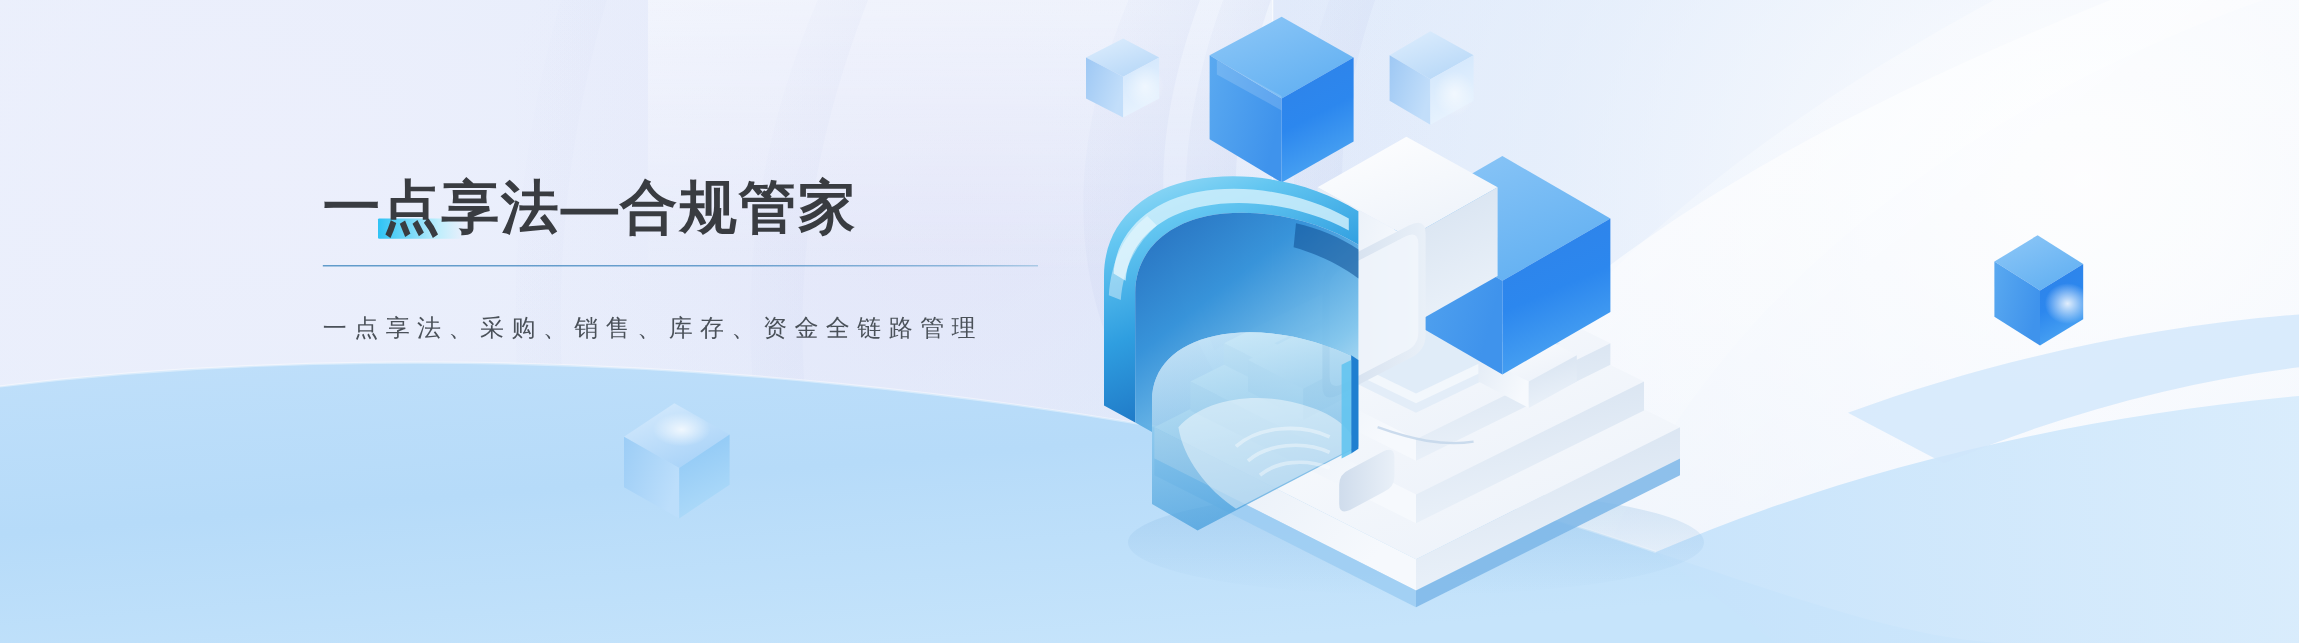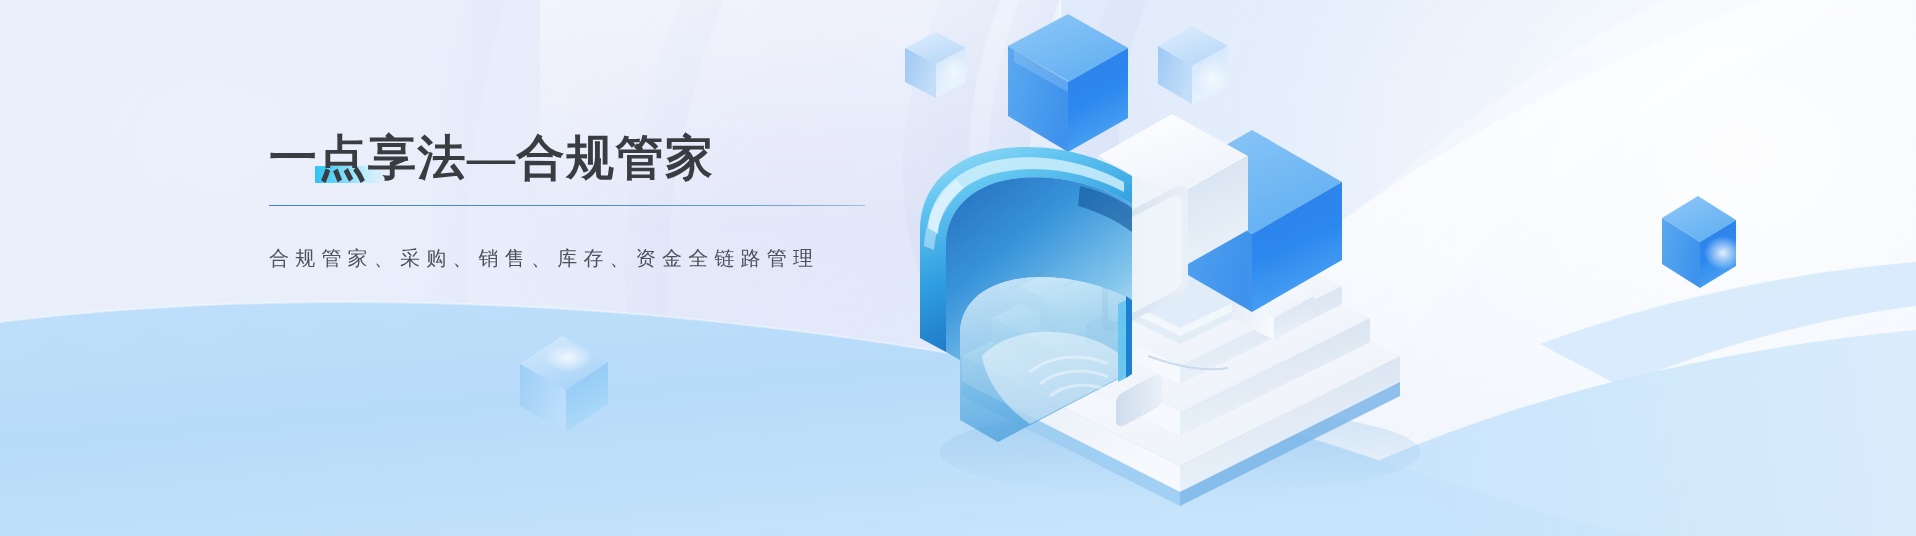--- a/index.html
+++ b/index.html
@@ -40,21 +40,21 @@
   }
 
   
   .arcs{position:absolute;inset:0;pointer-events:none;}
 
   
   .floor{position:absolute;inset:0;pointer-events:none;}
 
   
   .text-block{
-    position:absolute;left:269px;top:128px;width:620px;font-family:Liberation Serif, serif;
+    position:absolute;left:269px;top:144px;width:620px;
   }
   .title-wrap{position:relative;display:inline-block;}
   .title{
     margin:0;
     font-size:48px;line-height:60px;font-weight:700;
     color:#393c41;letter-spacing:1.5px;white-space:nowrap;
     position:relative;z-index:2;
   }
   .title-highlight{
     position:absolute;left:46px;bottom:5px;width:72px;height:17px;z-index:1;
@@ -146,21 +146,21 @@
   <div class="text-block">
 
     <div class="title-wrap">
       <div class="title-highlight"></div>
       <h1 class="title">一点享法—合规管家</h1>
     </div>
 
     <div class="divider"></div>
 
     <div class="sub-lines">
-      <div class="sub-line">合规管家、采购、销售、库存、资金全链路管理</div>
+      <div class="sub-line">一点享法、采购、销售、库存、资金全链路管理</div>
     </div>
 
   </div>
 
   <div class="art">
     <svg viewBox="0 0 1036 536" xmlns="http://www.w3.org/2000/svg">
       <defs>
 
         <linearGradient id="cbTop" x1="0" y1="0" x2=".7" y2="1">
           <stop offset="0" stop-color="#8fc8f7"></stop>

